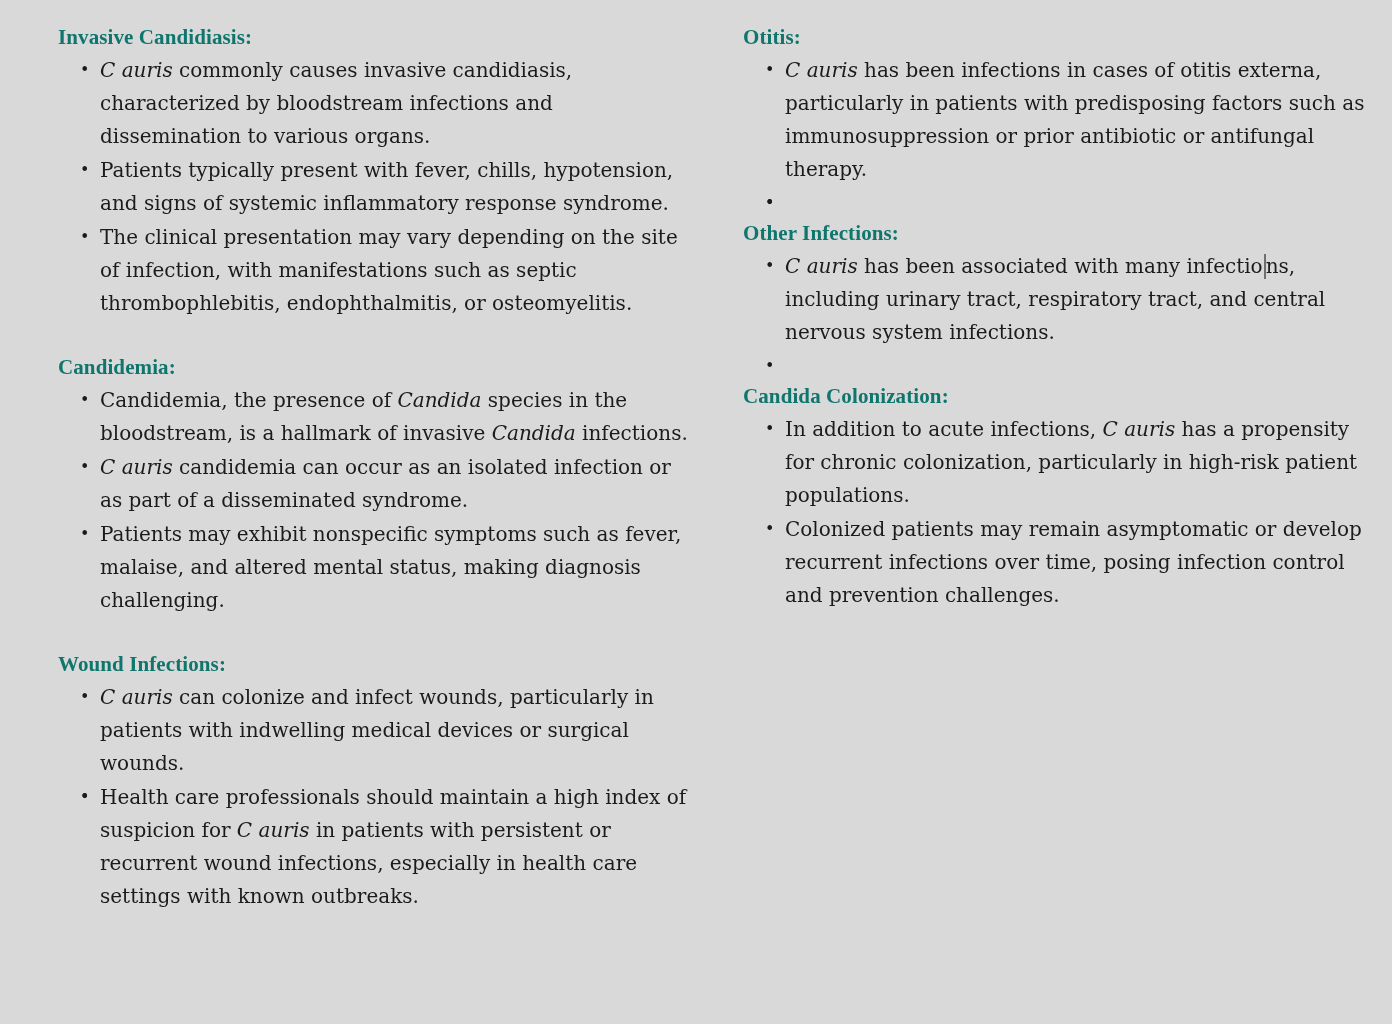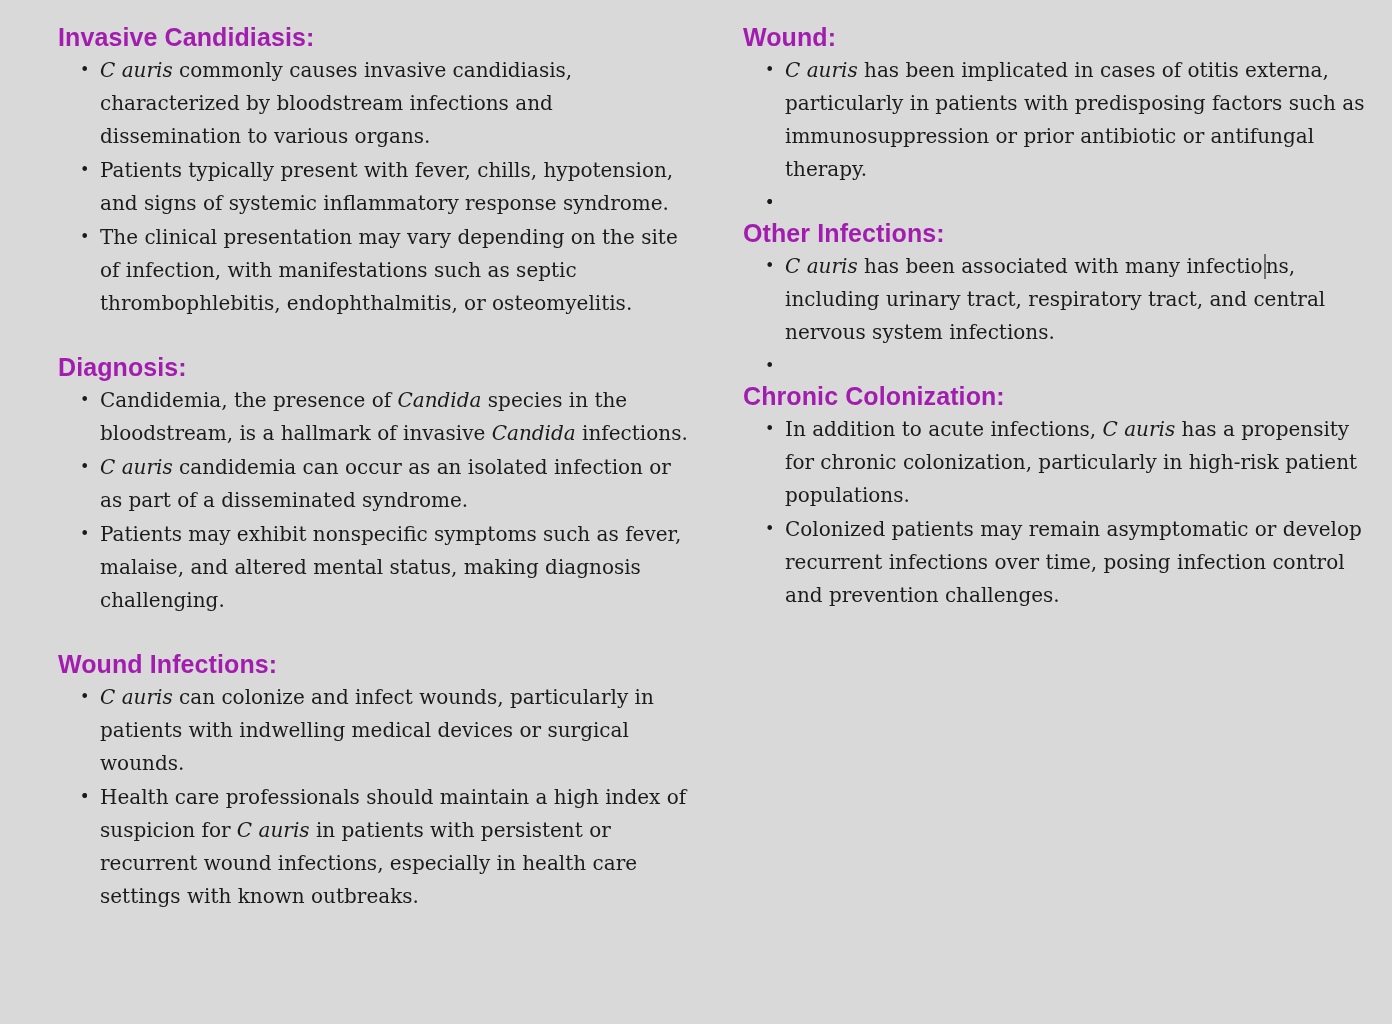--- a/index.html
+++ b/index.html
@@ -25,25 +25,25 @@
   }
 
   .column { flex: 0 0 auto; }
   .column.left  { width: 640px; }
   .column.right { width: 625px; }
 
   .section { margin-top: 31px; }
   .section:first-child { margin-top: 0; }
 
   .section-heading {
-    font-family: Liberation Sans, sans-serif;
+    font-family: Liberation Serif, serif;
     font-weight: 700;
-    font-size: 25px;
+    font-size: 21px;
     line-height: 33px;
-    color: #a21caf;
+    color: #0f766e;
     letter-spacing: 0.1px;
   }
 
   .bullet-list {
     list-style: none;
     padding-left: 20px;
   }
 
   .bullet-item {
     position: relative;
@@ -82,53 +82,53 @@
   <div class="column left" id="col-0">
       <section class="section">
         <h2 class="section-heading">Invasive Candidiasis:</h2>
         <ul class="bullet-list">
           <li class="bullet-item"><span class="marker">•</span><span class="bullet-text"><em class="italic-text">C auris</em><span class="plain-text"> commonly causes invasive candidiasis, characterized by bloodstream infections and dissemination to various organs.</span></span></li>
           <li class="bullet-item"><span class="marker">•</span><span class="bullet-text"><span class="plain-text">Patients typically present with fever, chills, hypotension, and signs of systemic inflammatory response syndrome.</span></span></li>
           <li class="bullet-item"><span class="marker">•</span><span class="bullet-text"><span class="plain-text">The clinical presentation may vary depending on the site of infection, with manifestations such as septic thrombophlebitis, endophthalmitis, or osteomyelitis.</span></span></li>
         </ul>
       </section>
       <section class="section">
-        <h2 class="section-heading">Diagnosis:</h2>
+        <h2 class="section-heading">Candidemia:</h2>
         <ul class="bullet-list">
           <li class="bullet-item"><span class="marker">•</span><span class="bullet-text"><span class="plain-text">Candidemia, the presence of </span><em class="italic-text">Candida</em><span class="plain-text"> species in the bloodstream, is a hallmark of invasive </span><em class="italic-text">Candida</em><span class="plain-text"> infections.</span></span></li>
           <li class="bullet-item"><span class="marker">•</span><span class="bullet-text"><em class="italic-text">C auris</em><span class="plain-text"> candidemia can occur as an isolated infection or as part of a disseminated syndrome.</span></span></li>
           <li class="bullet-item"><span class="marker">•</span><span class="bullet-text"><span class="plain-text">Patients may exhibit nonspecific symptoms such as fever, malaise, and altered mental status, making diagnosis challenging.</span></span></li>
         </ul>
       </section>
       <section class="section">
         <h2 class="section-heading">Wound Infections:</h2>
         <ul class="bullet-list">
           <li class="bullet-item"><span class="marker">•</span><span class="bullet-text"><em class="italic-text">C auris</em><span class="plain-text"> can colonize and infect wounds, particularly in patients with indwelling medical devices or surgical wounds.</span></span></li>
           <li class="bullet-item"><span class="marker">•</span></li>
           <li class="bullet-item"><span class="marker">•</span><span class="bullet-text"><span class="plain-text">Health care professionals should maintain a high index of suspicion for </span><em class="italic-text">C auris</em><span class="plain-text"> in patients with persistent or recurrent wound infections, especially in health care settings with known outbreaks.</span></span></li>
         </ul>
       </section>
     </div>
   <div class="column right" id="col-1">
       <section class="section">
-        <h2 class="section-heading">Wound:</h2>
+        <h2 class="section-heading">Otitis:</h2>
         <ul class="bullet-list">
-          <li class="bullet-item"><span class="marker">•</span><span class="bullet-text"><em class="italic-text">C auris</em><span class="plain-text"> has been implicated in cases of otitis externa, particularly in patients with predisposing factors such as immunosuppression or prior antibiotic or antifungal therapy.</span></span></li>
+          <li class="bullet-item"><span class="marker">•</span><span class="bullet-text"><em class="italic-text">C auris</em><span class="plain-text"> has been infections in cases of otitis externa, particularly in patients with predisposing factors such as immunosuppression or prior antibiotic or antifungal therapy.</span></span></li>
           <li class="bullet-item"><span class="marker">•</span></li>
           <li class="bullet-item"><span class="marker">•</span></li>
         </ul>
       </section>
       <section class="section">
         <h2 class="section-heading">Other Infections:</h2>
         <ul class="bullet-list">
           <li class="bullet-item"><span class="marker">•</span><span class="bullet-text"><em class="italic-text">C auris</em><span class="plain-text"> has been associated with many infectio</span><span class="caret"></span><span class="plain-text">ns, including urinary tract, respiratory tract, and central nervous system infections.</span></span></li>
           <li class="bullet-item"><span class="marker">•</span></li>
         </ul>
       </section>
       <section class="section">
-        <h2 class="section-heading">Chronic Colonization:</h2>
+        <h2 class="section-heading">Candida Colonization:</h2>
         <ul class="bullet-list">
           <li class="bullet-item"><span class="marker">•</span><span class="bullet-text"><span class="plain-text">In addition to acute infections, </span><em class="italic-text">C auris</em><span class="plain-text"> has a propensity for chronic colonization, particularly in high-risk patient populations.</span></span></li>
           <li class="bullet-item"><span class="marker">•</span><span class="bullet-text"><span class="plain-text">Colonized patients may remain asymptomatic or develop recurrent infections over time, posing infection control and prevention challenges.</span></span></li>
         </ul>
       </section>
     </div>
 </div>
 
 </body></html>

